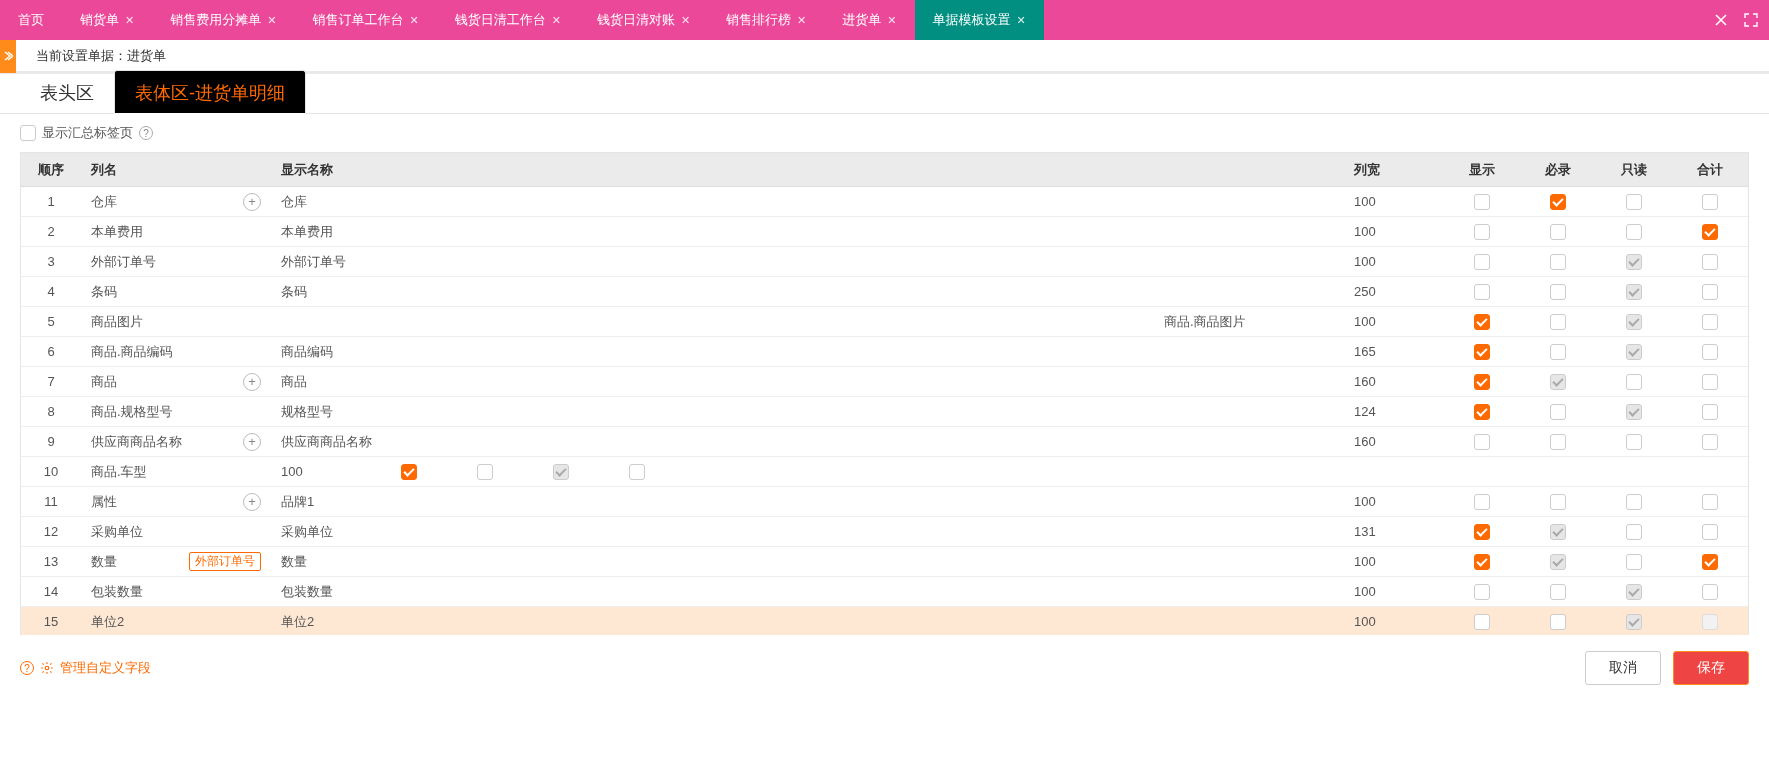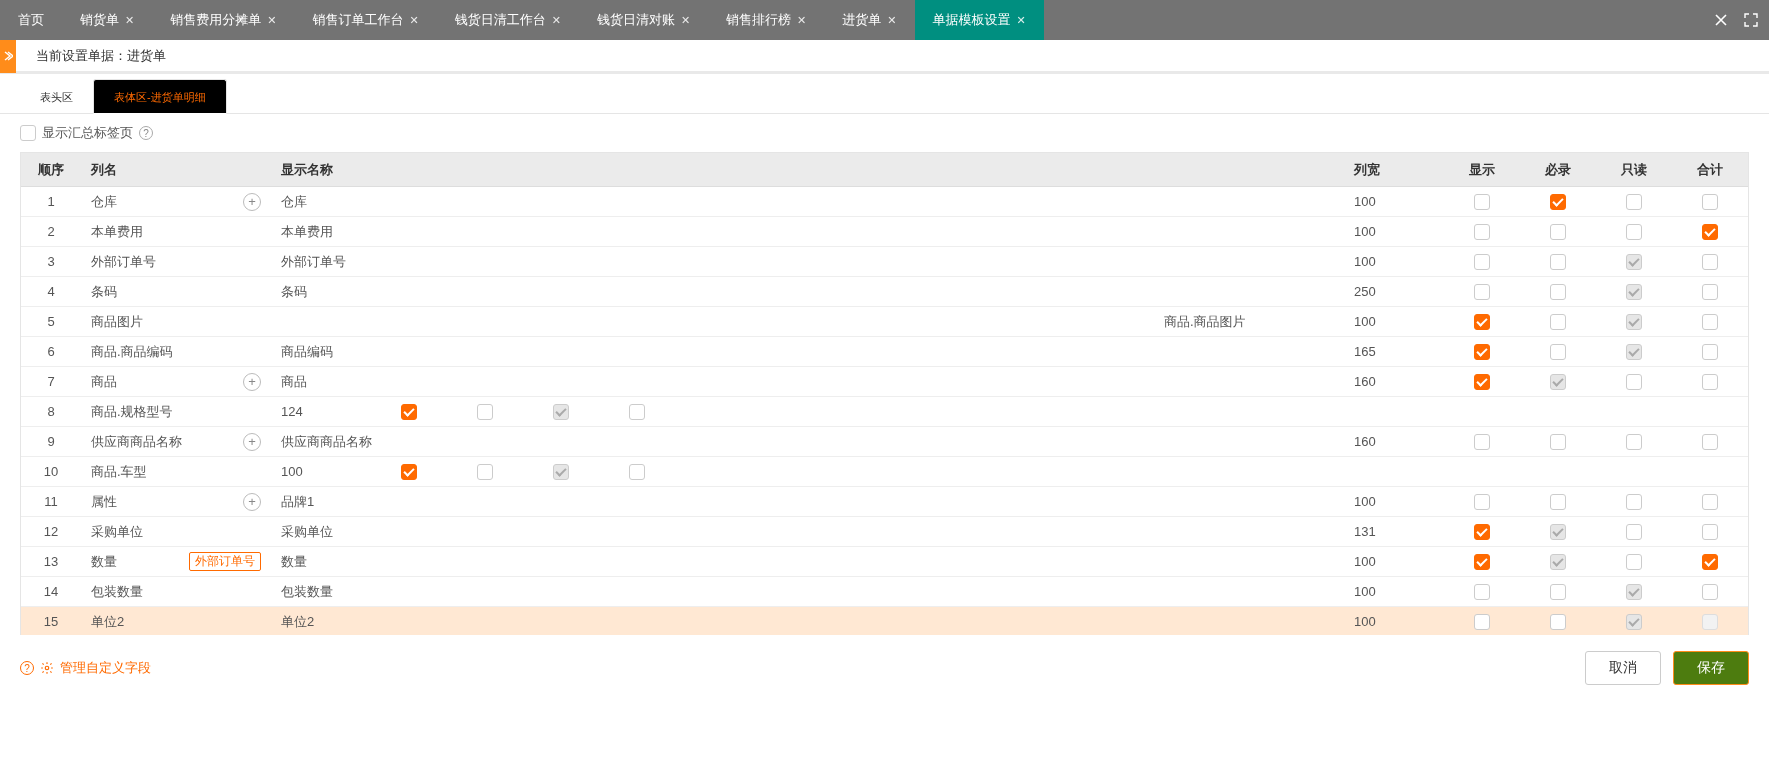--- a/index.html
+++ b/index.html
@@ -1,32 +1,32 @@
 <!DOCTYPE html>
 <html><head>
 <meta charset="utf-8">
 <style>
 * { box-sizing: border-box; margin: 0; padding: 0; }
 body { font-family: "Microsoft YaHei", Arial, sans-serif; font-size: 13px; color: #333; background: #fff; }
 
 
-.top-tabs { display: flex; align-items: center; background: #737373; color: #fff; height: 40px; position: relative; }
+.top-tabs { display: flex; align-items: center; background: #ec4899; color: #fff; height: 40px; position: relative; }
 .top-tab { display: flex; align-items: center; padding: 0 18px; height: 100%; cursor: pointer; white-space: nowrap; }
 .top-tab.active { background: #008f80; }
 .top-tab .close { margin-left: 6px; font-size: 11px; opacity: 0.85; }
 .top-right { margin-left: auto; display: flex; align-items: center; padding-right: 10px; gap: 14px; }
 .top-right .icon { width: 16px; height: 16px; display:inline-flex; align-items:center; justify-content:center; cursor:pointer; }
 
 
 .context-bar { display: flex; align-items: center; height: 34px; font-size: 13px; color: #333; border-bottom: 3px solid #e9e9e9; }
 .context-chevron { width: 16px; height: 34px; background: #ff8c1a; display:flex; align-items:center; justify-content:center; color:#fff; }
 
 
 .sub-tabs { display:flex; align-items:flex-end; padding: 0 20px; height: 40px; border-bottom: 1px solid #e5e5e5; }
-.sub-tab { padding: 10px 20px 8px; cursor:pointer; color:#333; font-size: 11px; }
+.sub-tab { padding: 10px 20px 8px; cursor:pointer; color:#333; font-size: 18px; }
 .sub-tab.active { color:#ff6a00; border:1px solid #e5e5e5; border-bottom:1px solid #fff; margin-bottom:-1px; background:#000000; border-radius: 3px 3px 0 0; }
 
 
 .option-row { display:flex; align-items:center; padding: 10px 20px 6px; gap:6px; color:#555; }
 .help-icon { width:14px; height:14px; border:1px solid #aaa; border-radius:50%; display:inline-flex; align-items:center; justify-content:center; font-size:10px; color:#888; }
 
 
 .table-wrap { margin: 4px 20px 16px; border:1px solid #e5e5e5; border-bottom:none; overflow:hidden; position:relative; }
 .thead { display:flex; background:#ebebeb; font-weight:600; color:#333; height:34px; align-items:center; border-bottom:1px solid #ddd; }
 .col { padding: 0 10px; display:flex; align-items:center; height:100%; }
@@ -56,21 +56,21 @@
 .cbox:disabled:checked::after { border-color:#aaa; }
 
 
 .footer { position:relative; margin: 12px 20px 12px; display:flex; align-items:center; }
 .footer-left { display:flex; align-items:center; gap:6px; color:#ff6a00; }
 .footer-left .q { width:14px; height:14px; border:1px solid #ff6a00; border-radius:50%; display:inline-flex; align-items:center; justify-content:center; font-size:10px; }
 .footer-left .gear { display:inline-flex; }
 .footer-right { margin-left:auto; display:flex; gap:12px; }
 .btn { min-width:76px; height:34px; display:inline-flex; align-items:center; justify-content:center; border-radius:3px; cursor:pointer; font-size:14px; }
 .btn-default { border:1px solid #ccc; background:#fff; color:#333; }
-.btn-primary { background:#4d7c0f; color:#fff; border:1px solid #ff8c1a; }
+.btn-primary { background:#ef4444; color:#fff; border:1px solid #ff8c1a; }
 
 svg { display:block; }
 </style>
 </head>
 <body>
 
 <div class="top-tabs" id="top-tabs">
   <div class="top-tab">
       <span>首页</span>
     </div>
@@ -293,20 +293,21 @@
         </div>
         <div class="col chk">
           <input type="checkbox" class="cbox" style="">
         </div>
       </div>
       <div class="trow">
         <div class="col seq">8</div>
         <div class="col name">
           <span>商品.规格型号</span>
         </div>
+        <div class="col disp">规格型号</div>
         <div class="col width">124</div>
         <div class="col chk">
           <input type="checkbox" class="cbox" checked="" style="">
         </div>
         <div class="col chk">
           <input type="checkbox" class="cbox" style="">
         </div>
         <div class="col chk">
           <input type="checkbox" class="cbox" disabled="" checked="" style="">
         </div>

